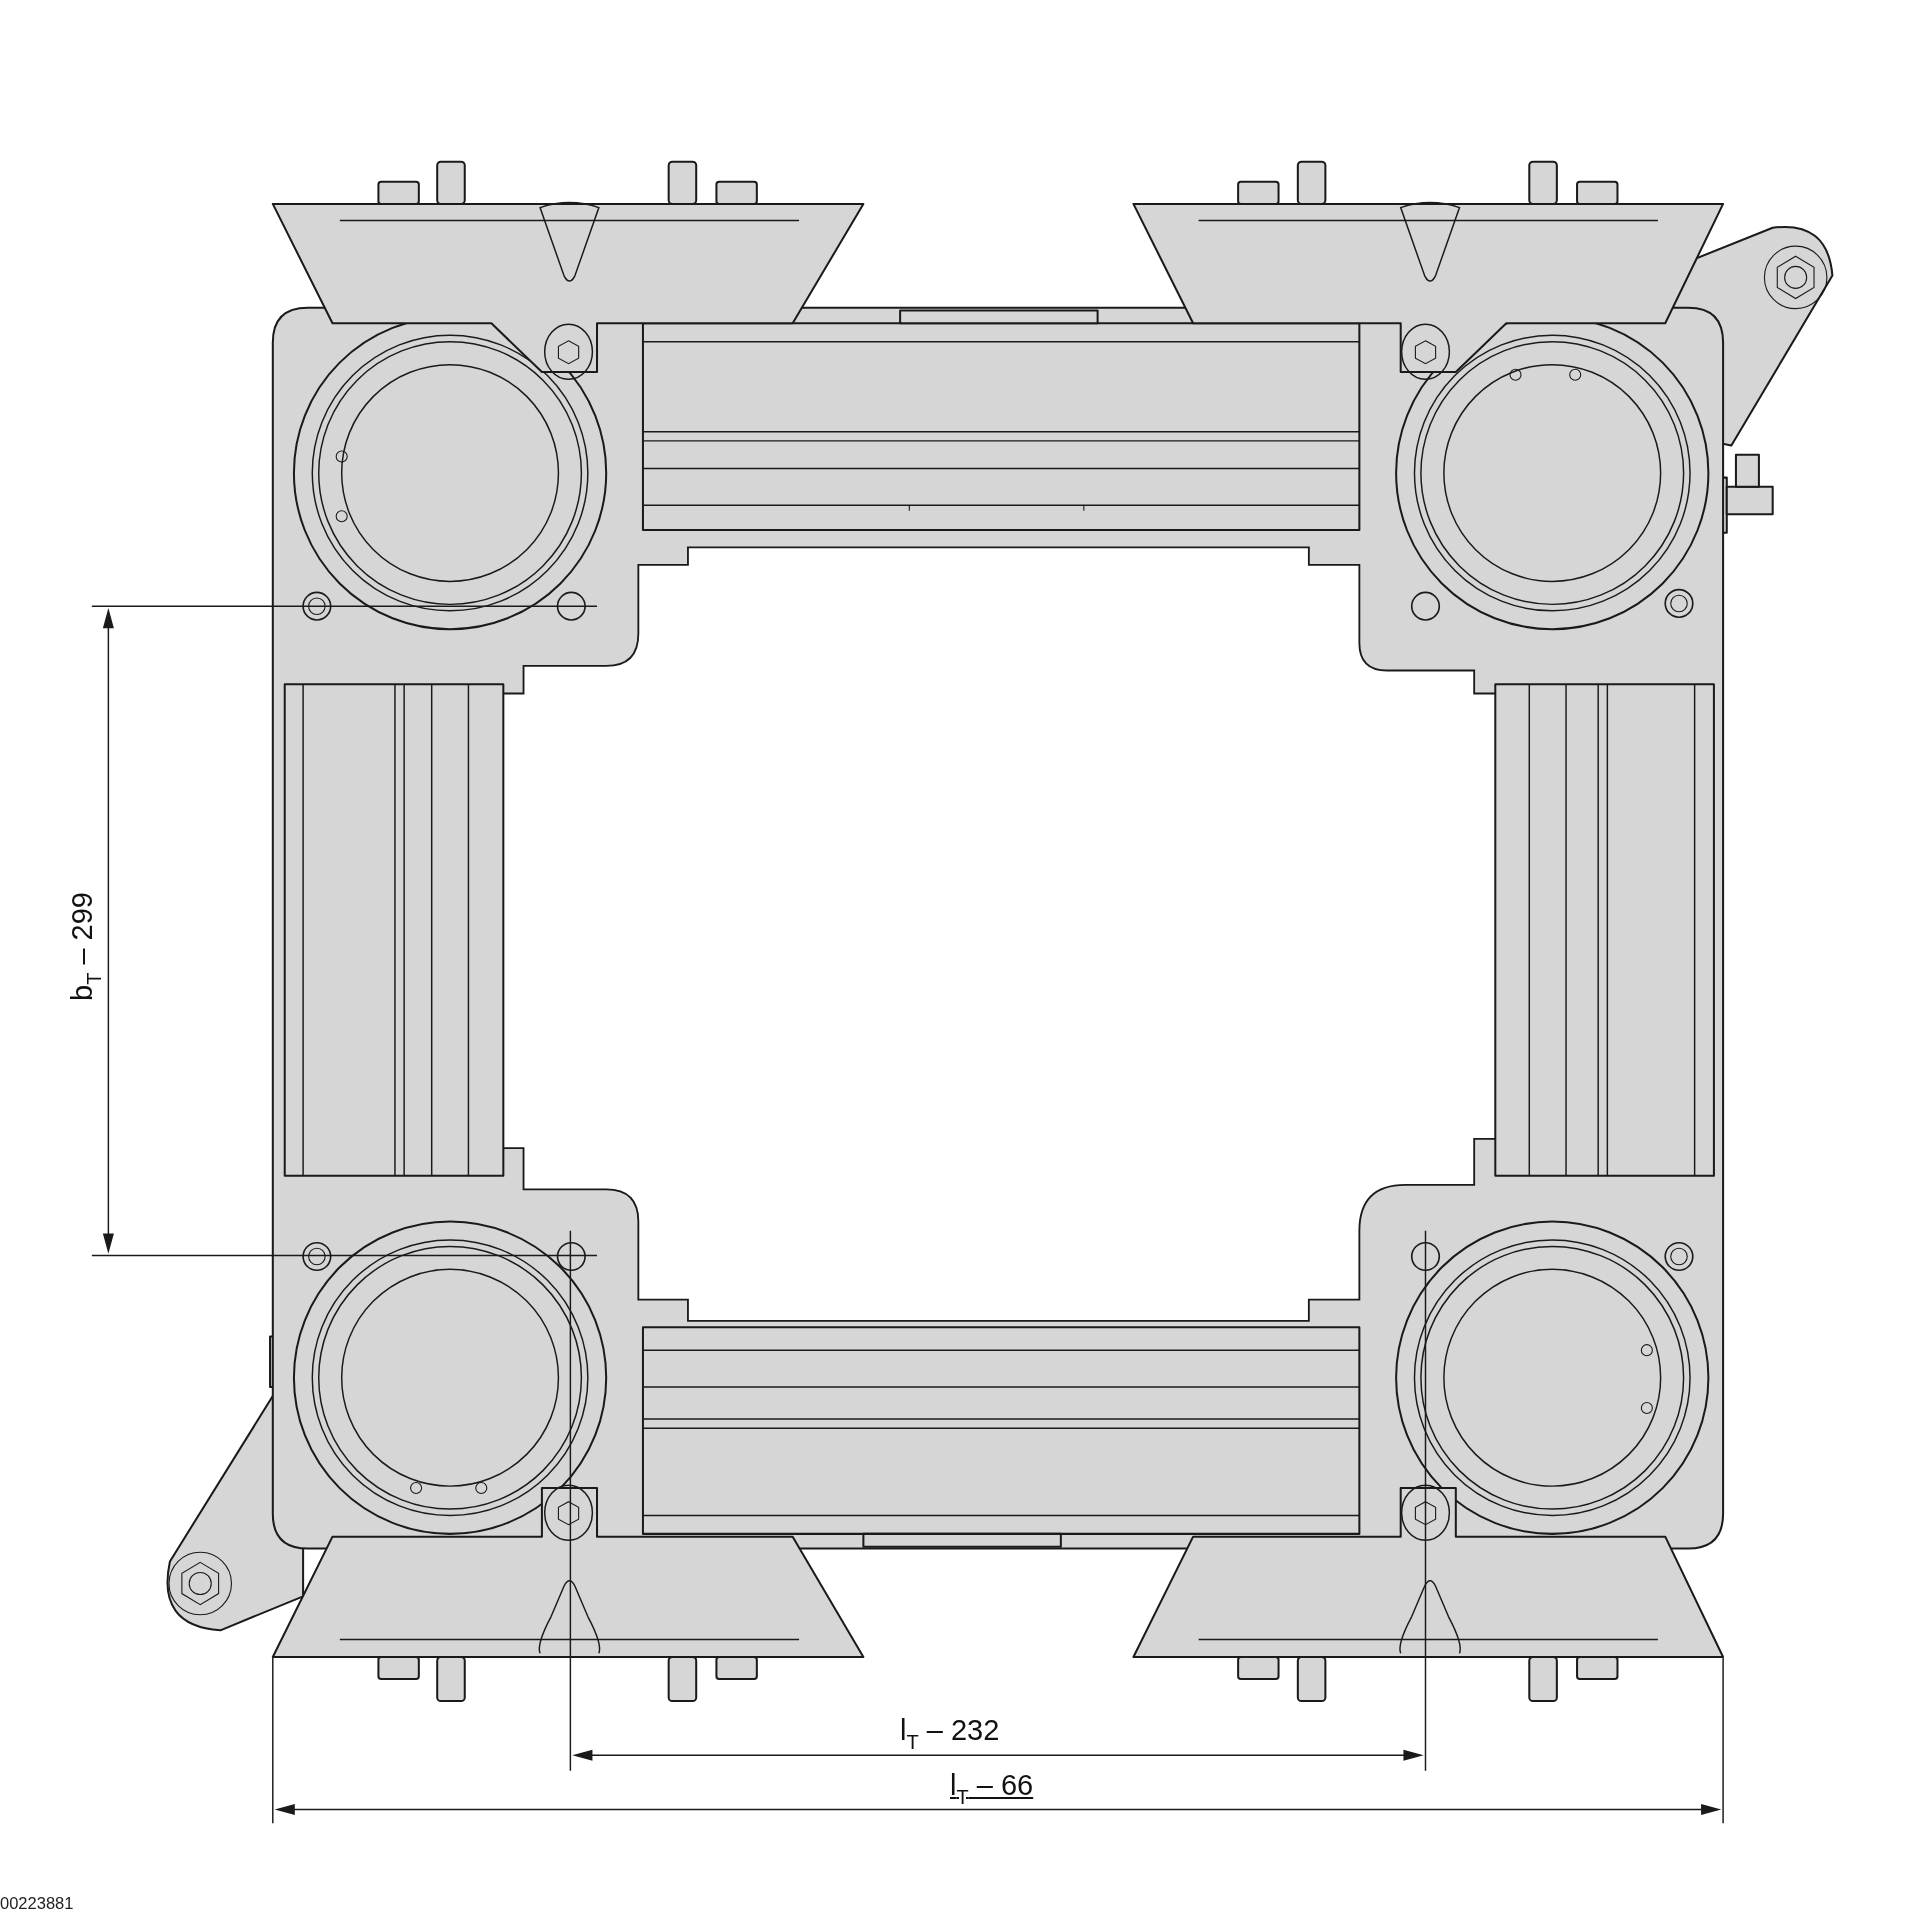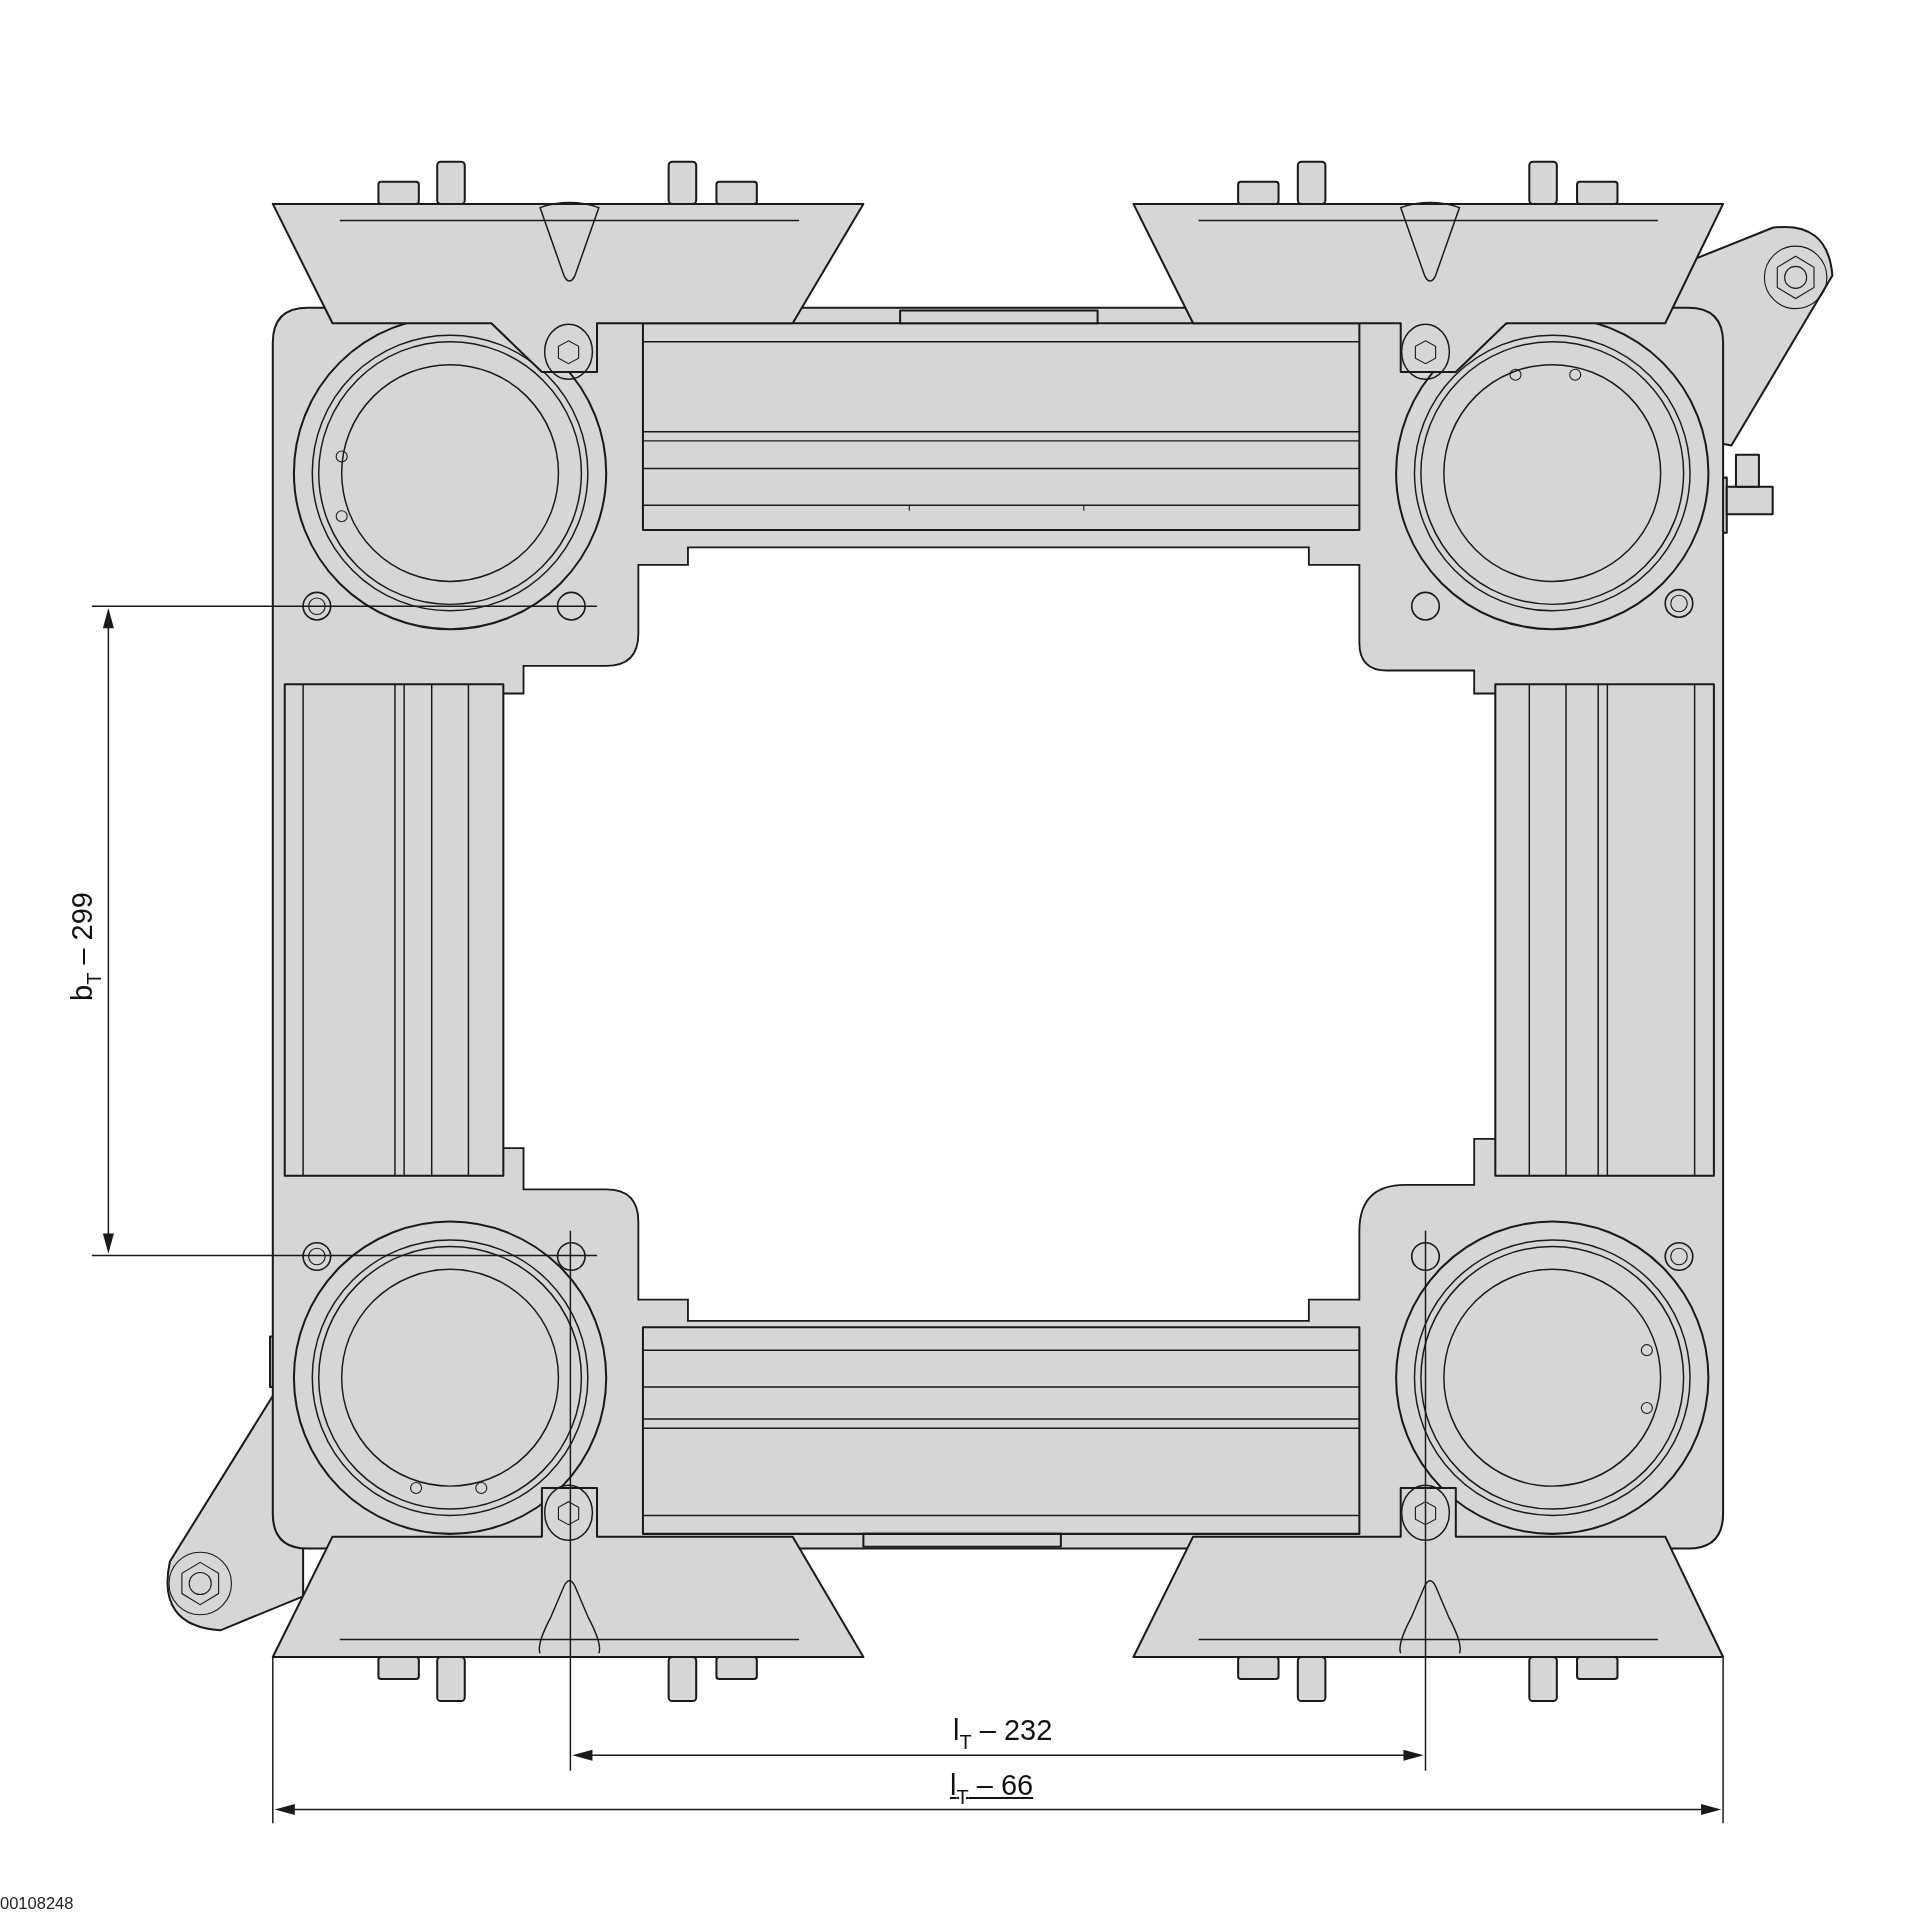--- a/index.html
+++ b/index.html
@@ -201,22 +201,22 @@
     <line class="dim" x1="312" y1="1970" x2="1861" y2="1970"></line>
     <polygon class="arrow" points="299,1970 321,1964 321,1976"></polygon>
     <polygon class="arrow" points="1874,1970 1852,1964 1852,1976"></polygon>
   </g>
 </svg>
 
 <div id="label-bt" class="dim-label" style="left:66px; top:1001px;">
   <span>b</span><span class="sub">T</span><span> – 299</span>
 </div>
 
-<div class="dim-label" style="left:953px; top:1714px;">
+<div class="dim-label" style="left:900px; top:1714px;">
   <span>l</span><span class="sub">T</span><span> – 232</span>
 </div>
 
 <div class="dim-label" style="left:950px; top:1769px;text-decoration:underline;">
   <span>l</span><span class="sub">T</span><span> – 66</span>
 </div>
 
-<div class="doc-id">00108248</div>
+<div class="doc-id">00223881</div>
 
 
 </body></html>

